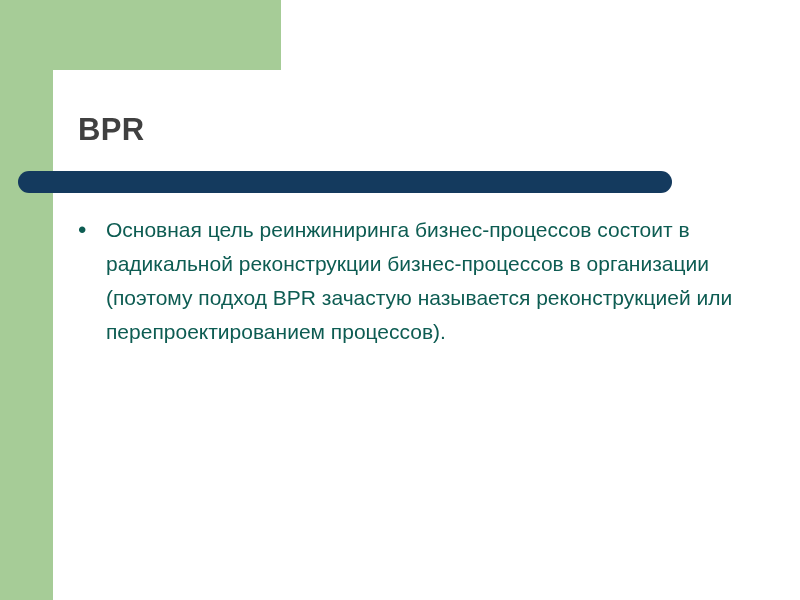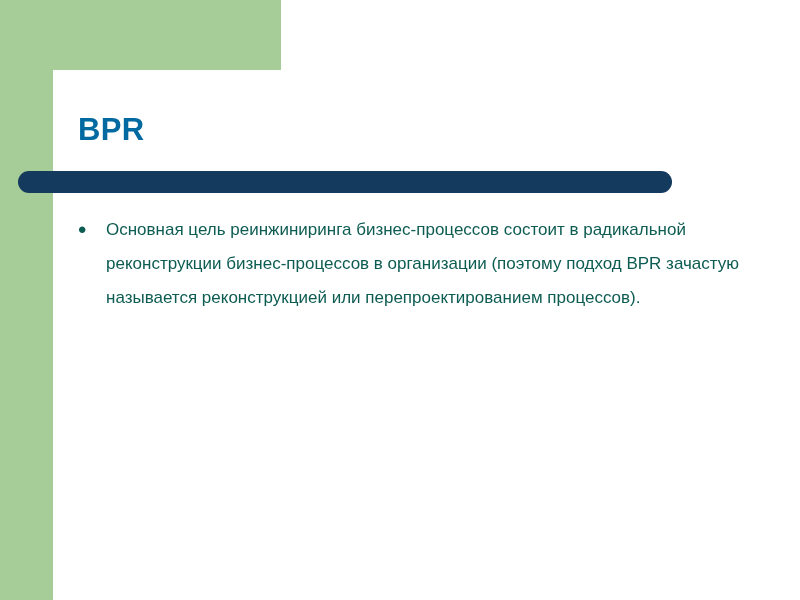--- a/index.html
+++ b/index.html
@@ -47,21 +47,21 @@
     height: 22px;
     background: #143a5e;
     border-radius: 11px / 11px;
   }
   .title {
     position: absolute;
     left: 78px;
     top: 114px;
     font-size: 31px;
     font-weight: bold;
-    color: #0369a1;
+    color: #404040;
     letter-spacing: 0.3px;
     line-height: 1;
   }
   .body-block {
     position: absolute;
     left: 78px;
     top: 213px;
     width: 672px;
   }
   .bullet-row {
@@ -72,21 +72,21 @@
     flex: 0 0 auto;
     color: #0d5c52;
     font-size: 24px;
     line-height: 34px;
     width: 28px;
     text-align: left;
   }
   .bullet-text {
     flex: 1 1 auto;
     color: #0d5c52;
-    font-size: 17px;
+    font-size: 21px;
     line-height: 34px;
     text-align: left;
   }
 </style>
 </head>
 <body>
 
 <div class="slide">
 
   <div class="left-band"></div>

